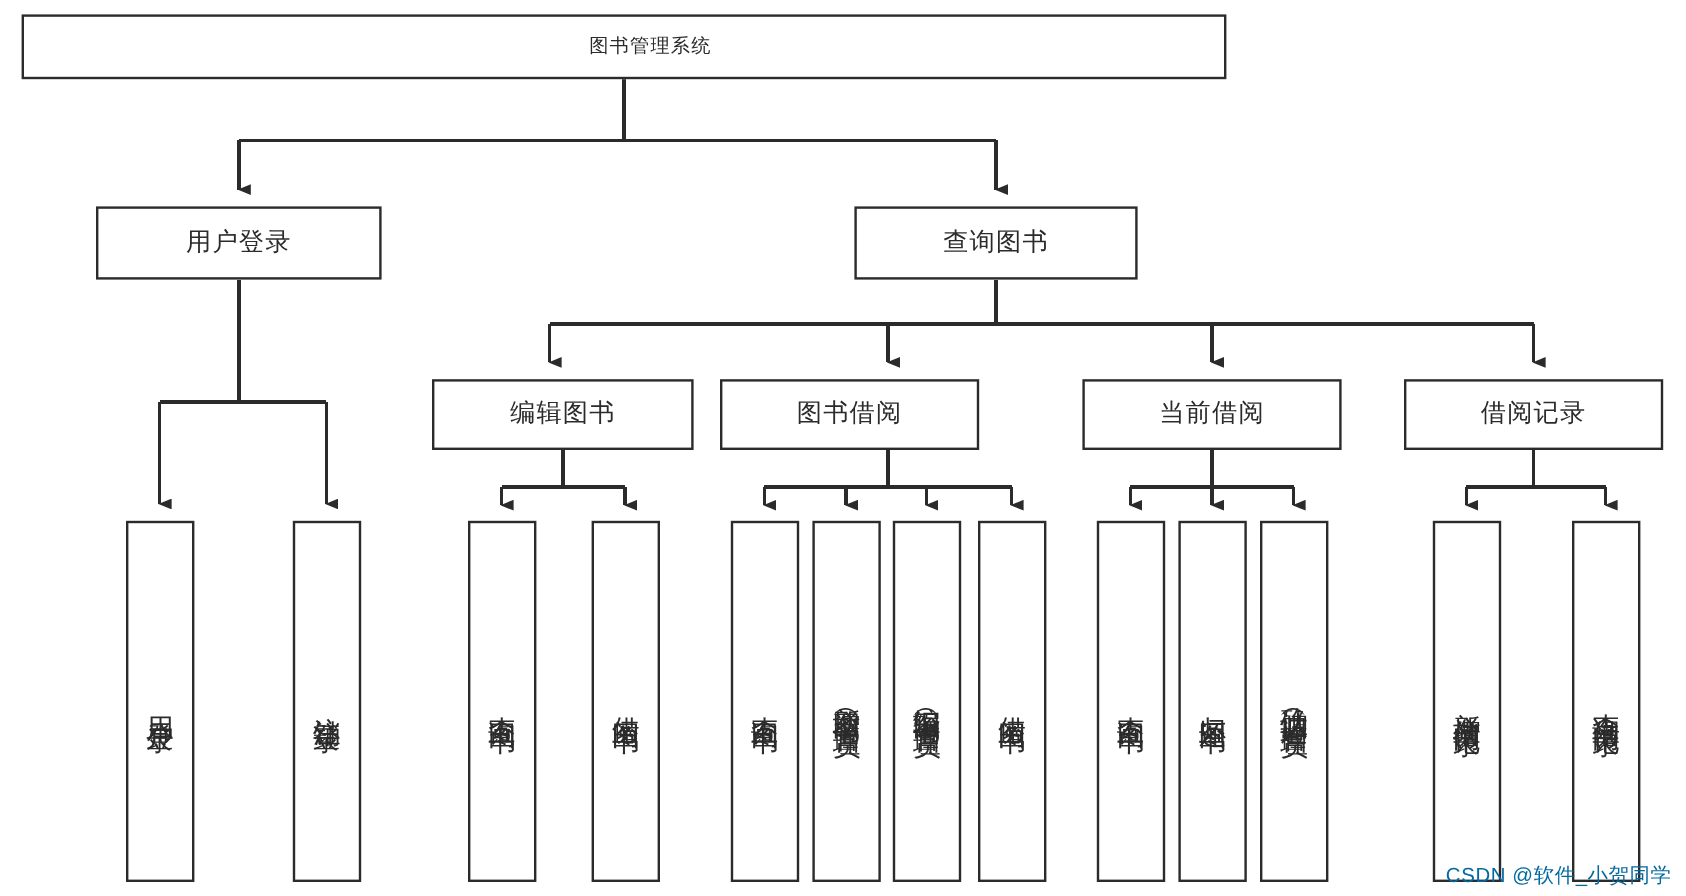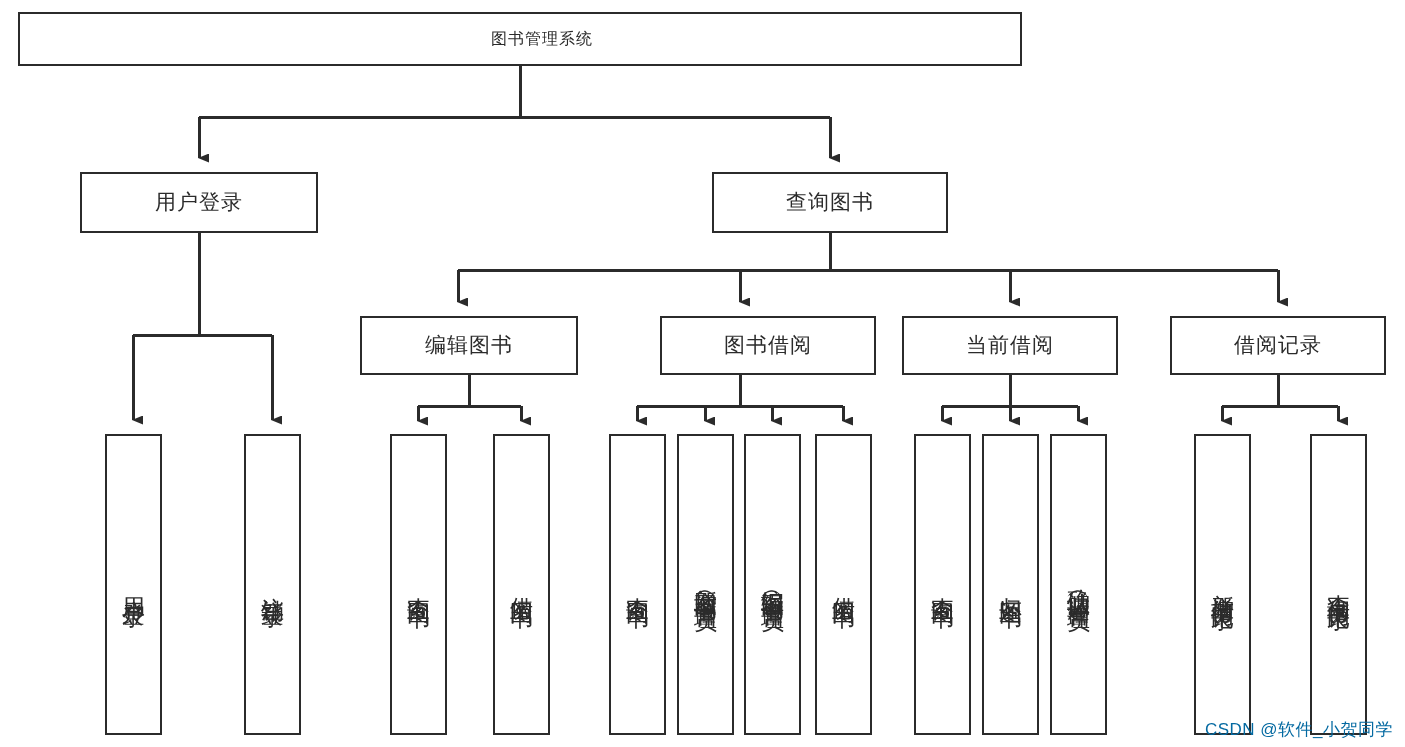--- a/index.html
+++ b/index.html
@@ -136,21 +136,21 @@
   <div class="node horiz" style="left:80px; top:172px; width:238px; height:61px;">
     <span class="node-label">用户登录</span>
   </div>
   <div class="node horiz" style="left:712px; top:172px; width:236px; height:61px;">
     <span class="node-label">查询图书</span>
   </div>
 
   <div class="node horiz" style="left:360px; top:316px; width:218px; height:59px;">
     <span class="node-label">编辑图书</span>
   </div>
-  <div class="node horiz" style="left:660px; top:316px; width:216px; height:59px;">
+  <div class="node horiz" style="left:600px; top:316px; width:216px; height:59px;">
     <span class="node-label">图书借阅</span>
   </div>
   <div class="node horiz" style="left:1170px; top:316px; width:216px; height:59px;">
     <span class="node-label">借阅记录</span>
   </div>
   <div class="node horiz" style="left:902px; top:316px; width:216px; height:59px;">
     <span class="node-label">当前借阅</span>
   </div>
 
   <div class="node vert" style="left:105px; top:434px; width:57px; height:301px;">

